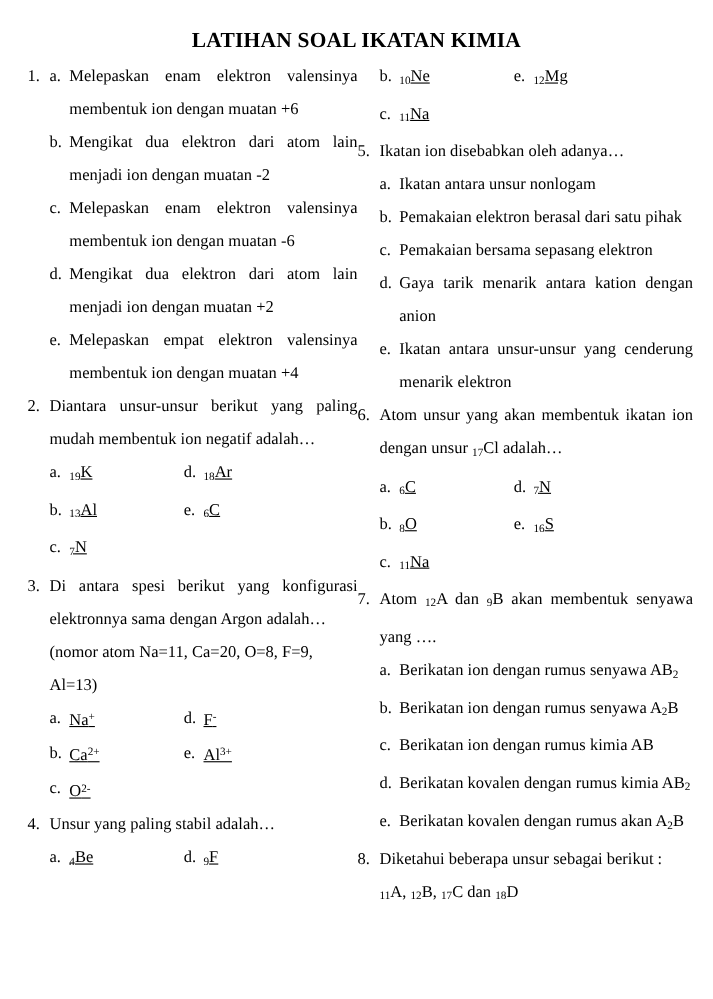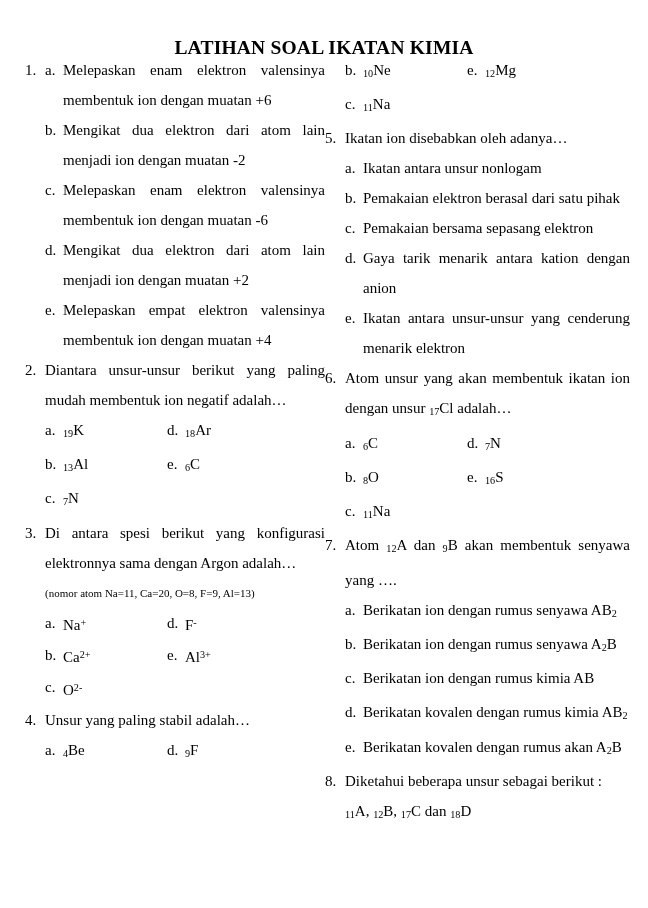--- a/index.html
+++ b/index.html
@@ -12,21 +12,21 @@
     height: 908px;
     font-family: "Liberation Serif", "DejaVu Serif", serif;
     color: #000000;
     overflow: hidden;
   }
   .page {
     position: relative;
     width: 648px;
     height: 904px;
     box-sizing: border-box;
-    padding: 18px;
+    padding: 8px;
   }
   .doc-title {
     text-align: center;
     font-size: 19.5px;
     font-weight: bold;
     letter-spacing: 0.2px;
     margin: 0;
     padding-top: 17px;
     padding-bottom: 0;
     line-height: 26px;
@@ -109,27 +109,27 @@
     padding-left: 18px;
     box-sizing: border-box;
   }
   .optrow .cell-a { width: 122px; }
   .optrow .cell-b { width: 150px; }
   .optrow .cell .opt-let {
     position: absolute;
     left: 0;
     top: 0;
   }
-  .optrow .cell .val { white-space: nowrap; }
+  .optrow .cell .val { white-space: nowrap; text-decoration: underline; }
 
   sub { font-size: 0.68em; vertical-align: -0.22em; }
   sup { font-size: 0.68em; vertical-align: 0.42em; }
 
   .plain {
-    font-size: 11px;
+    font-size: 15px;
     line-height: 30px;
     text-align: left;
   }
 </style>
 </head>
 <body>
 
 <div class="page">
 
   <h1 class="doc-title">LATIHAN SOAL IKATAN KIMIA</h1>

